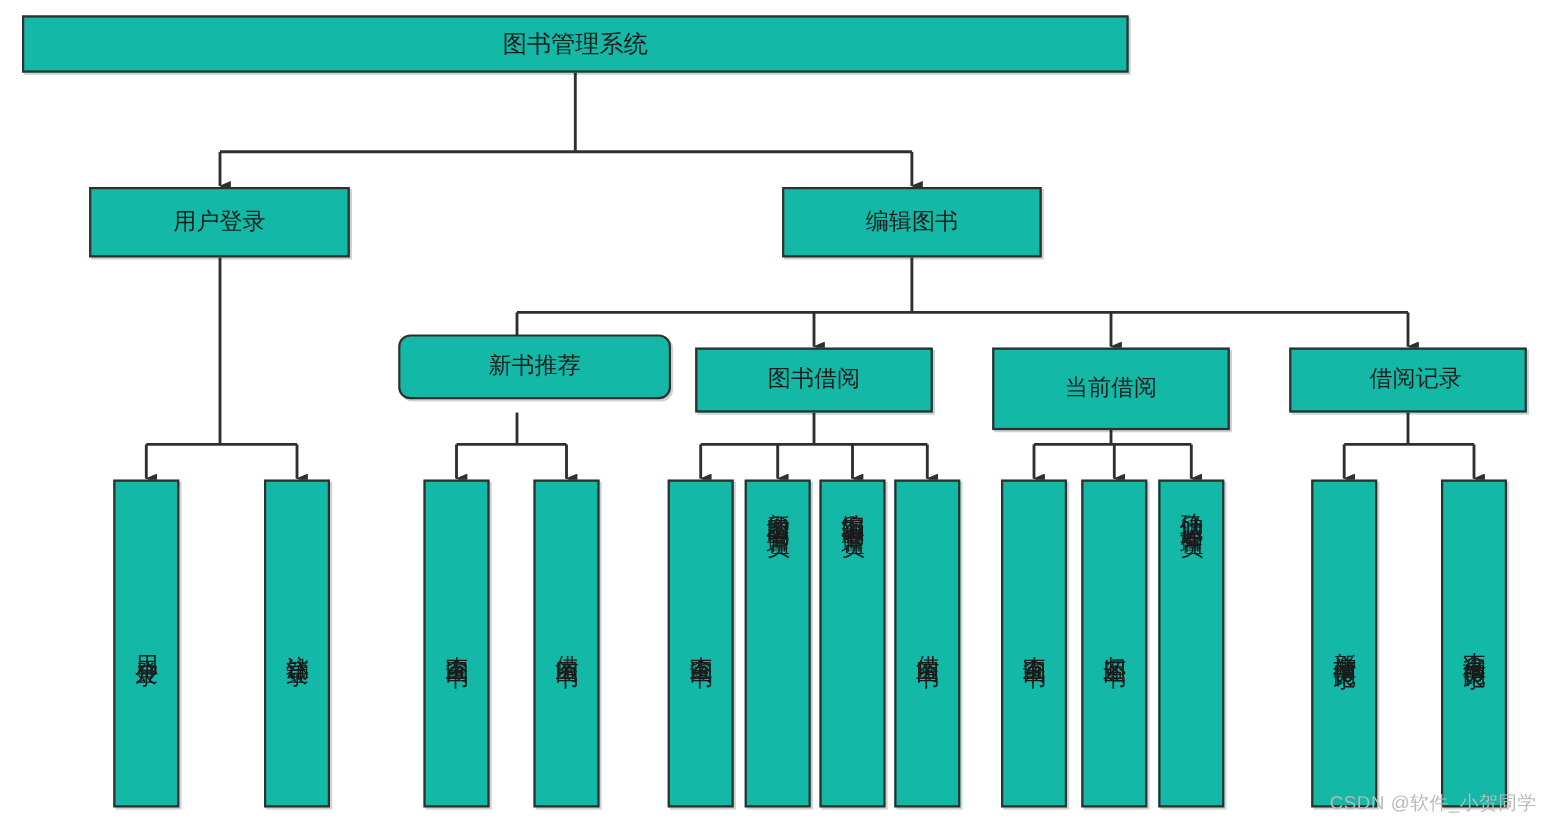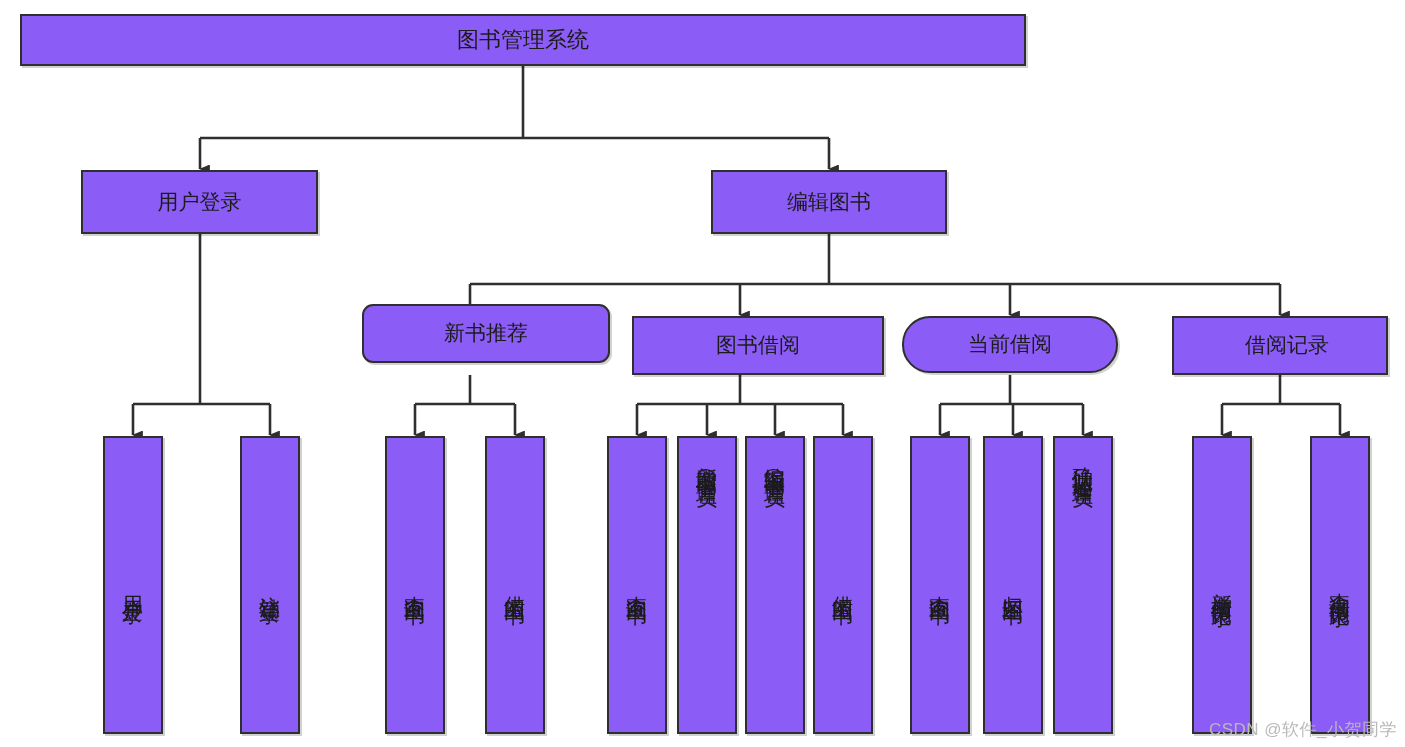--- a/index.html
+++ b/index.html
@@ -18,21 +18,21 @@
   svg#edges {
     position: absolute;
     left: 0; top: 0;
     width: 1405px;
     height: 747px;
     pointer-events: none;
   }
   .node {
     position: absolute;
     border: 2px solid #2f2f2f;
-    background: #8b5cf6;
+    background: #14b8a6;
     box-shadow: 2px 2px 0 rgba(0,0,0,0.18);
     display: flex;
     align-items: center;
     justify-content: center;
     color: #1b1b1b;
   }
   .node .label {
     text-align: center;
     line-height: 1.18;
     white-space: nowrap;
@@ -122,24 +122,24 @@
   <div class="node horiz" style="left: 81px; top: 170px; width: 237px; height: 64px;">
     <span class="label">用户登录</span>
   </div>
   <div class="node horiz" style="left: 711px; top: 170px; width: 236px; height: 64px;">
     <span class="label">编辑图书</span>
   </div>
 
   <div class="node horiz" style="left: 362px; top: 304px; width: 248px; height: 59px; border-radius: 11px;">
     <span class="label">新书推荐</span>
   </div>
-  <div class="node horiz" style="left: 632px; top: 316px; width: 252px; height: 59px; justify-content: center;">
+  <div class="node horiz" style="left: 632px; top: 316px; width: 216px; height: 59px; justify-content: center;">
     <span class="label">图书借阅</span>
   </div>
-  <div class="node horiz" style="left: 902px; top: 316px; width: 216px; height: 57px; border-radius: 28px;">
+  <div class="node horiz" style="left: 902px; top: 316px; width: 216px; height: 75px;">
     <span class="label">当前借阅</span>
   </div>
   <div class="node horiz" style="left: 1172px; top: 316px; width: 216px; height: 59px; padding-left: 14px;">
     <span class="label">借阅记录</span>
   </div>
 
   <div class="node vert centered" style="left: 103px; top: 436px; width: 60px; height: 298px;">
     <span class="label">用户登录</span>
   </div>
   <div class="node vert centered" style="left: 240px; top: 436px; width: 60px; height: 298px;">

